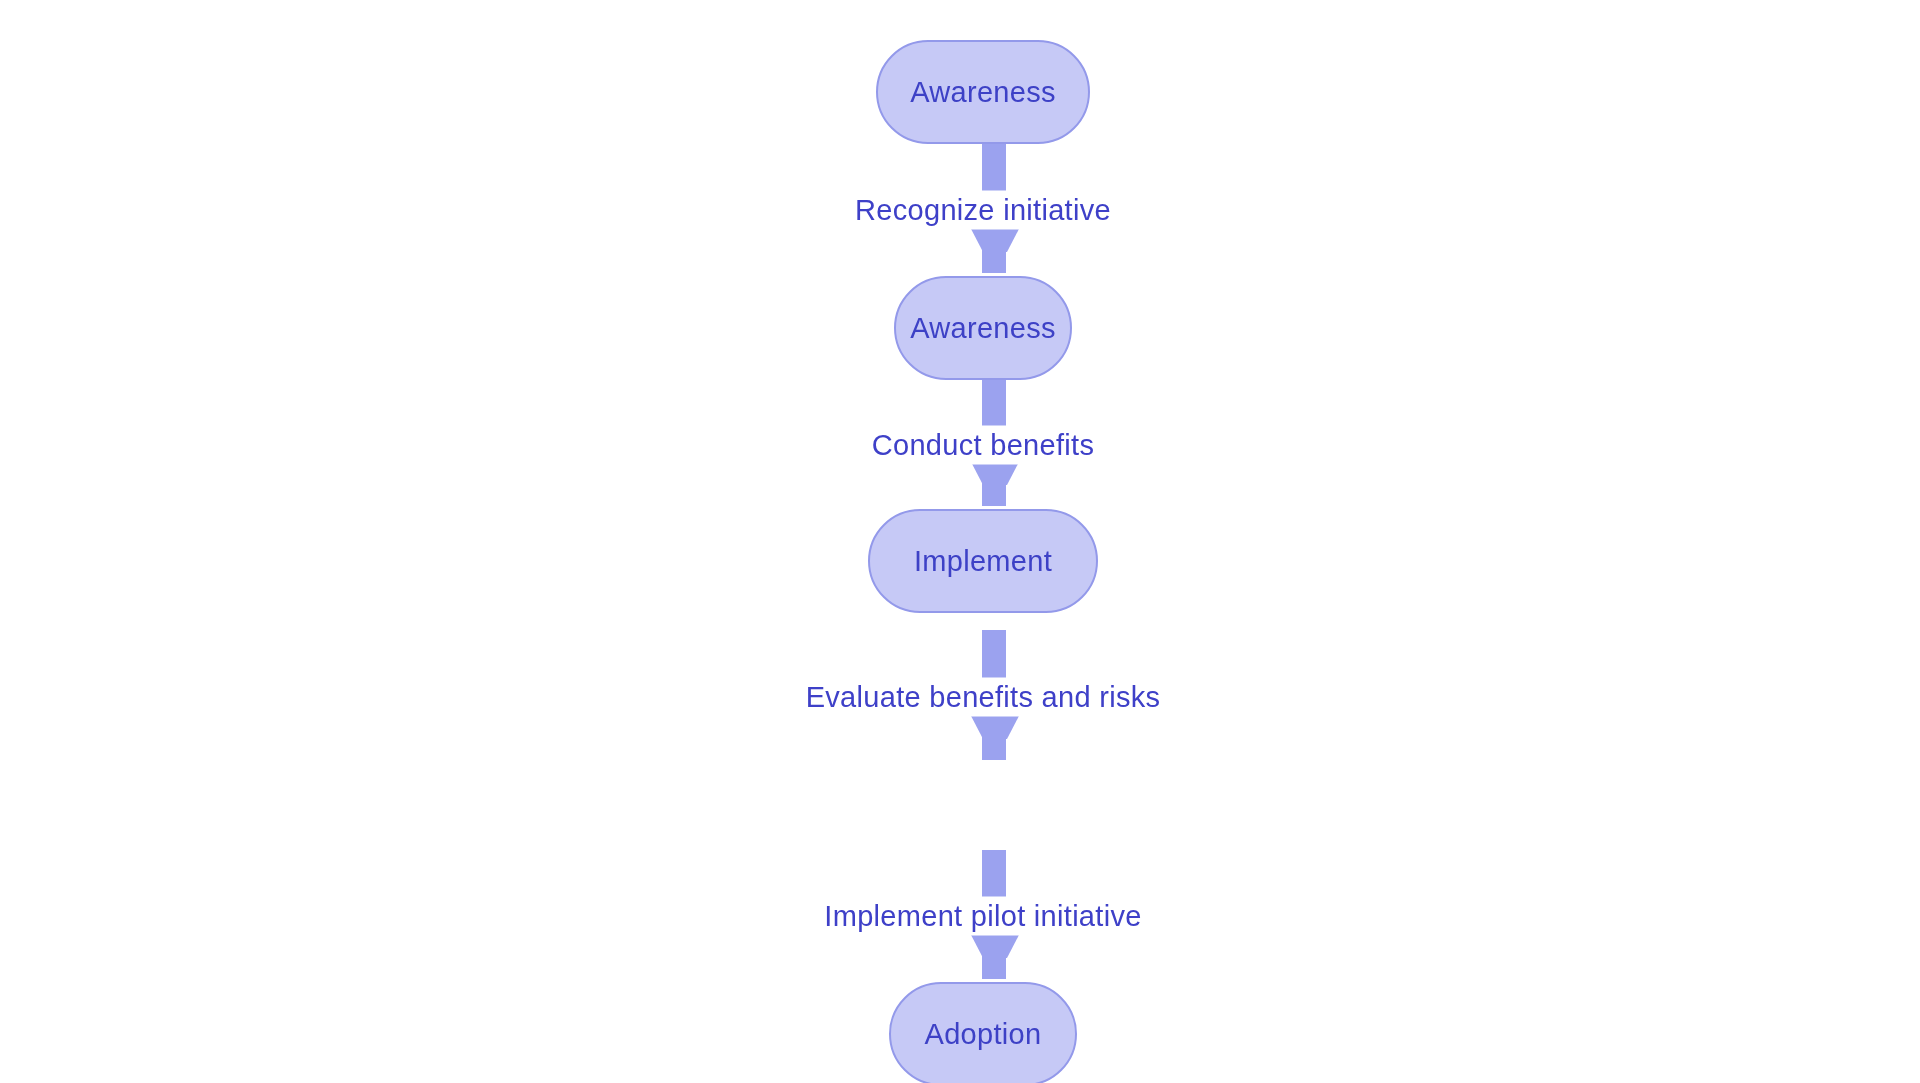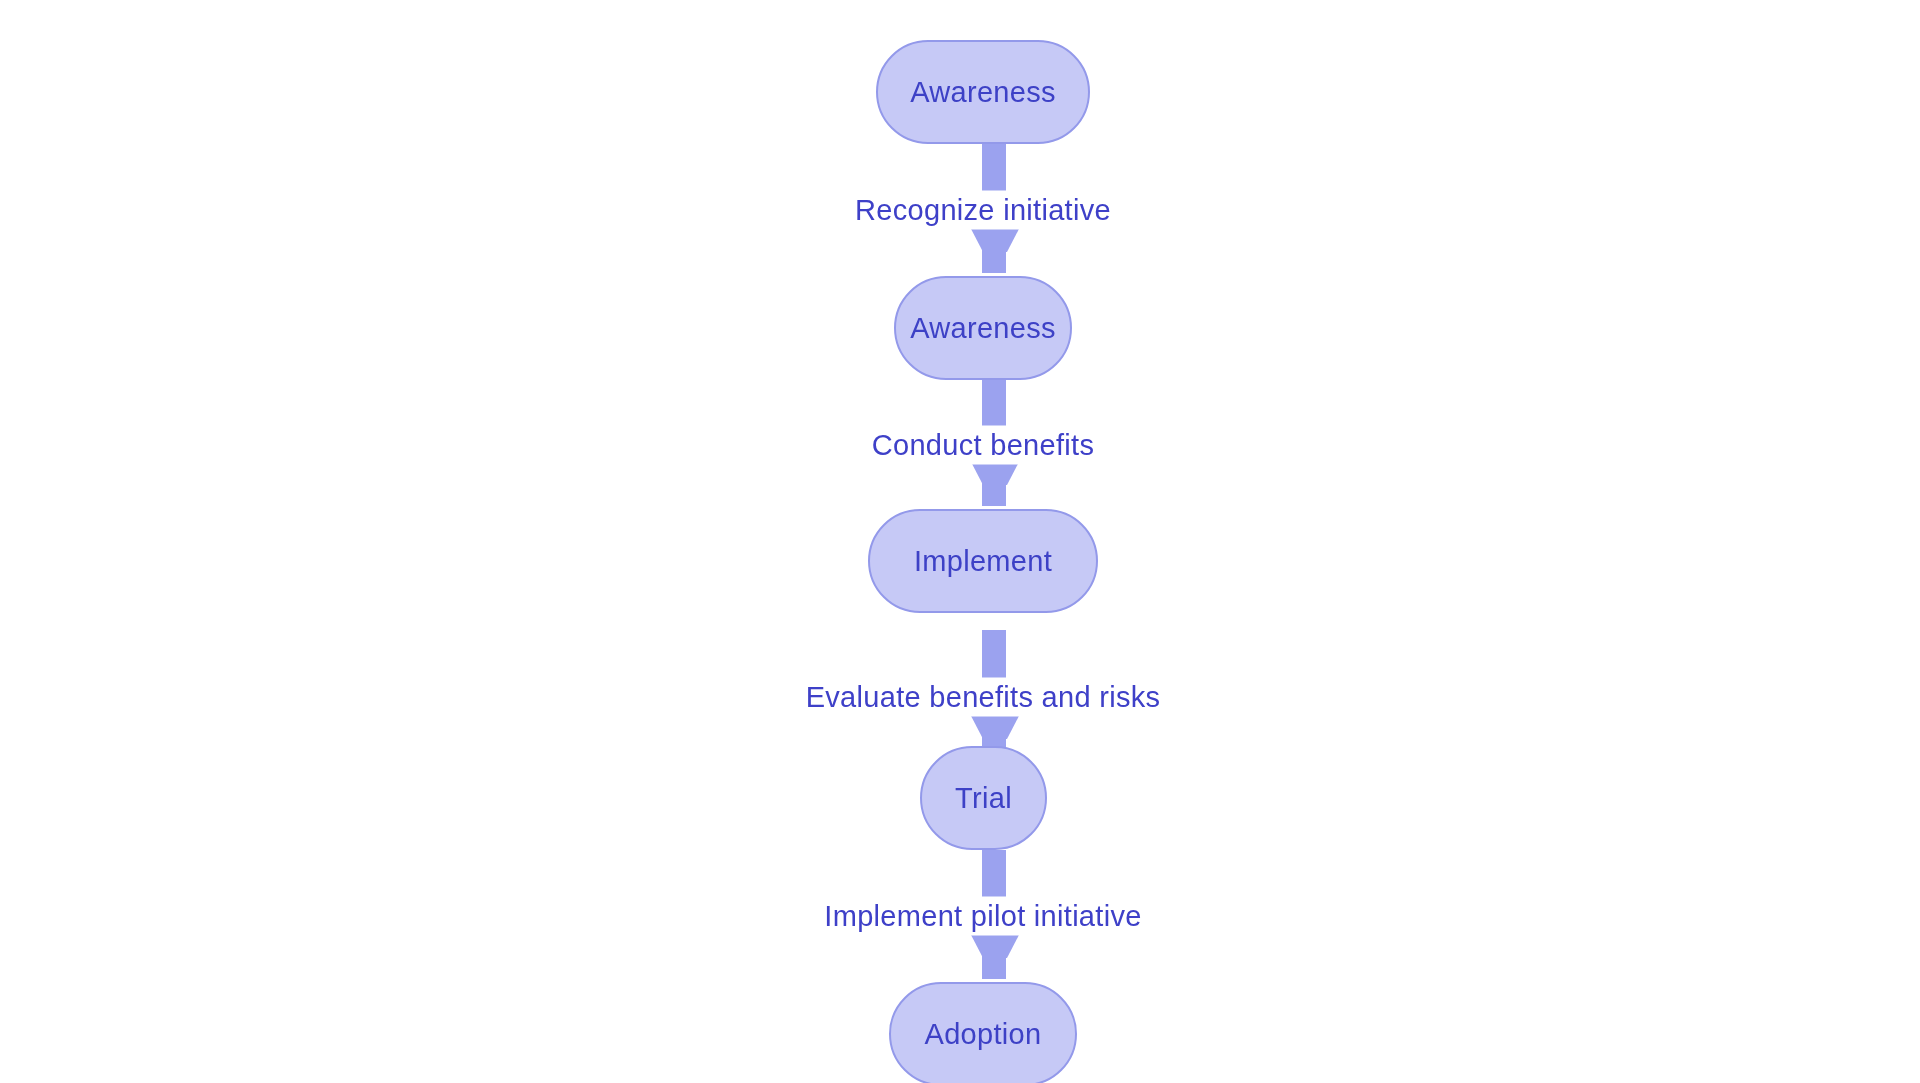--- a/index.html
+++ b/index.html
@@ -108,23 +108,20 @@
   <div class="node n2">
     <span>Implement</span>
   </div>
 
   <div class="edge e2">
     <div class="edge-line"></div>
     <div class="arrowhead"></div>
     <div class="edge-label">Evaluate benefits and risks</div>
   </div>
 
-  <div class="node n3">
-    <span>Trial</span>
-  </div>
 
   <div class="edge e3">
     <div class="edge-line"></div>
     <div class="arrowhead"></div>
     <div class="edge-label">Implement pilot initiative</div>
   </div>
 
   <div class="node n4">
     <span>Adoption</span>
   </div>

